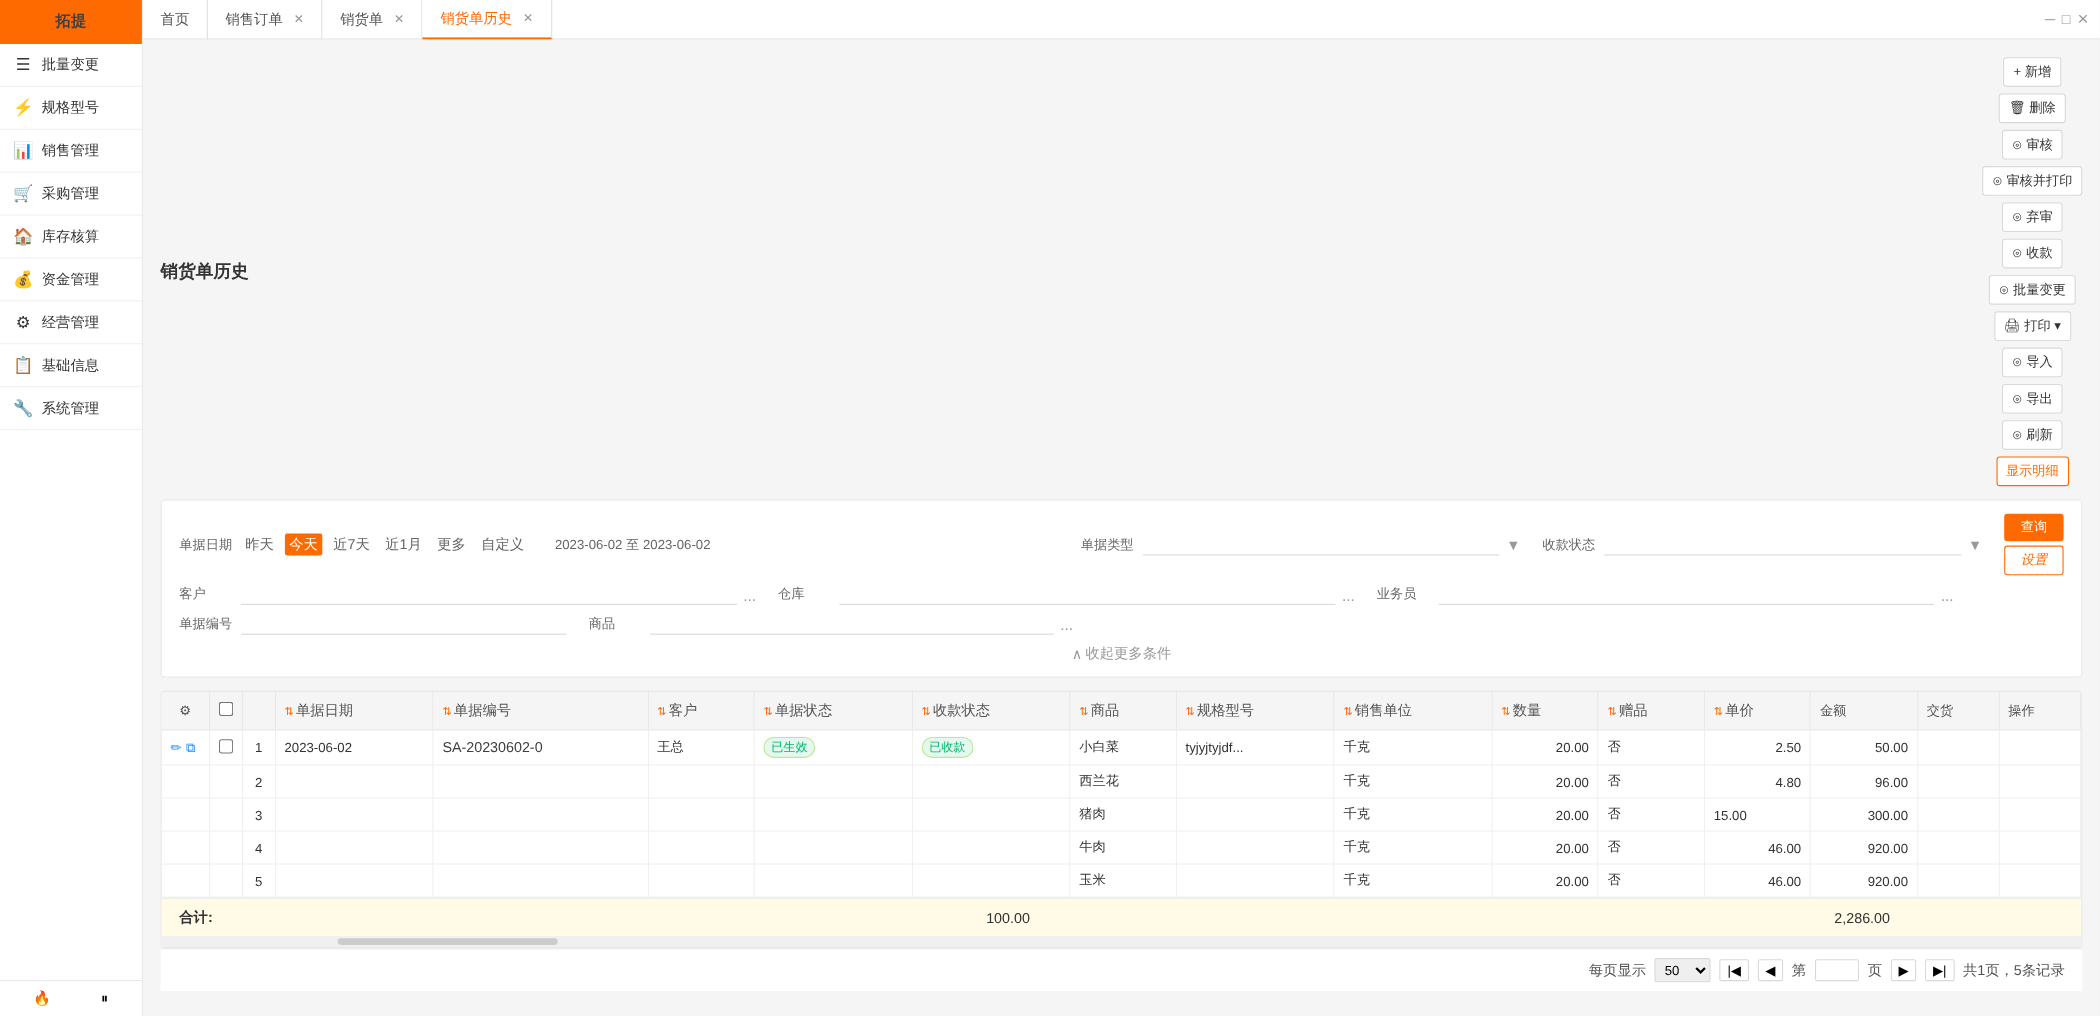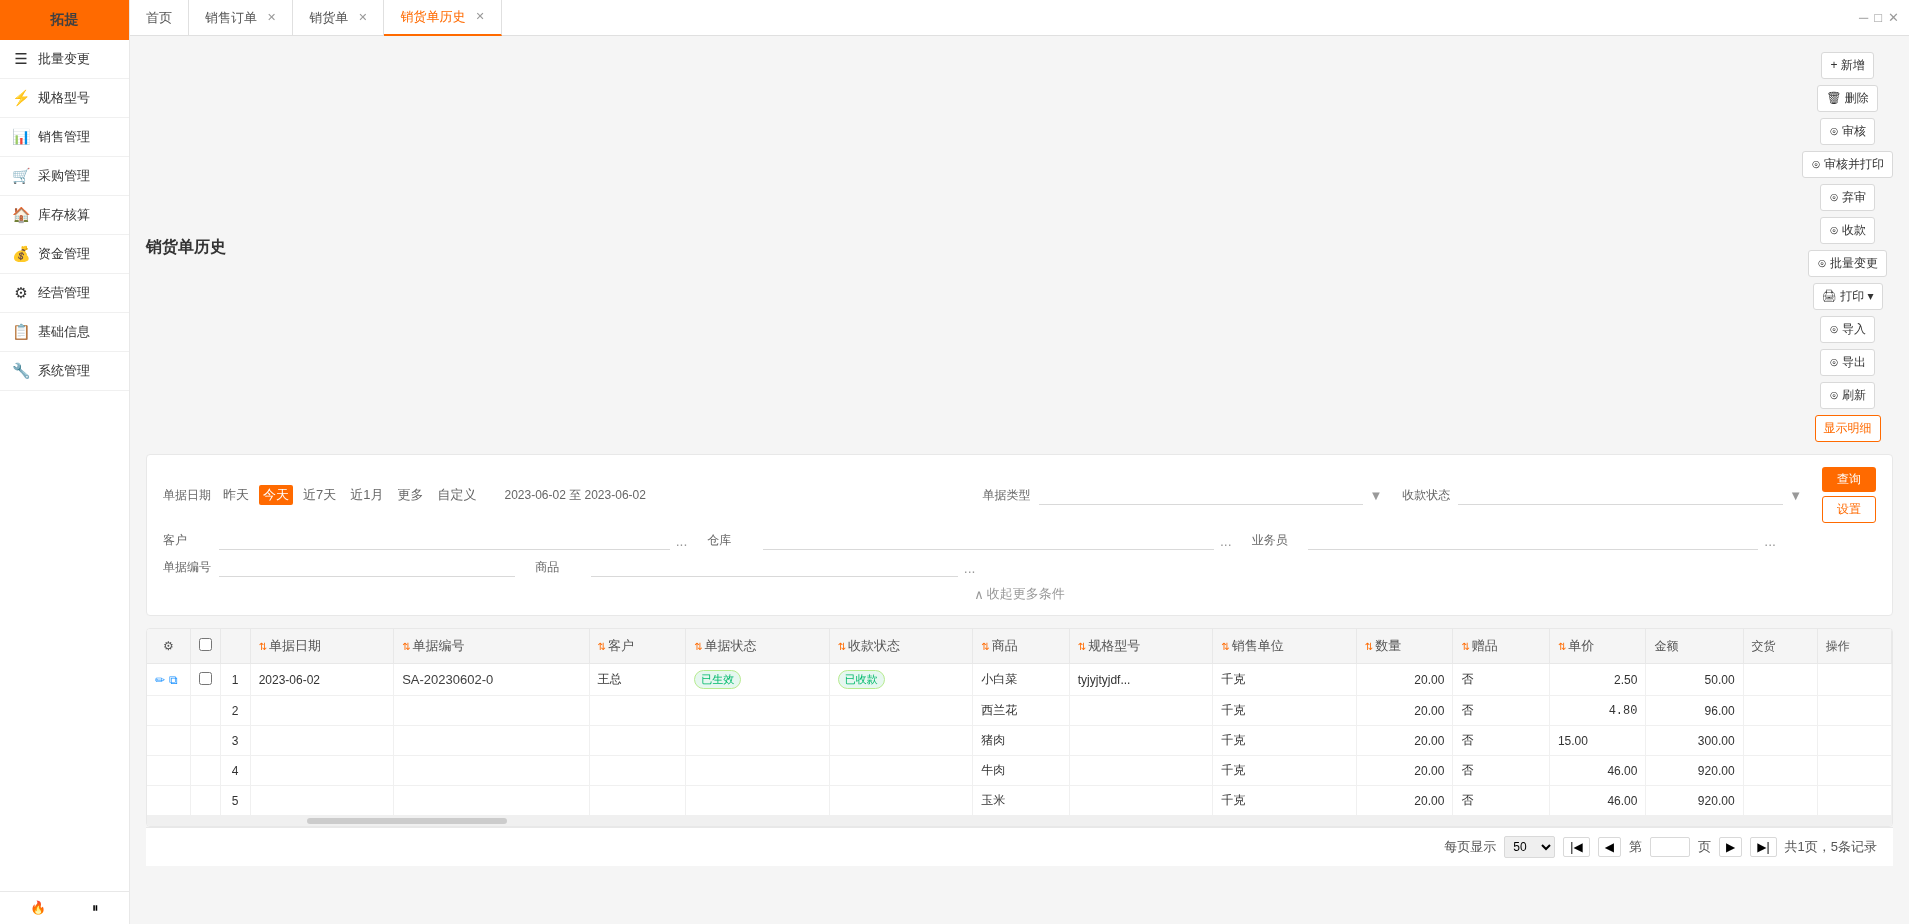--- a/index.html
+++ b/index.html
@@ -221,20 +221,21 @@
       font-size: 12px;
     }
     .set-btn {
       background: #fff;
       color: #ff6a00;
       border: 1px solid #ff6a00;
       padding: 4px 14px;
       border-radius: 3px;
       cursor: pointer;
       font-size: 12px;
+      font-style: italic;
     }
 
     
     .table-wrapper {
       background: #fff;
       border: 1px solid #e8e8e8;
       border-radius: 4px;
       overflow: auto;
     }
     table {
@@ -565,21 +566,21 @@
     <td></td>
     <td></td>
     <td></td>
     <td></td>
     <td></td>
     <td>西兰花</td>
     <td></td>
     <td>千克</td>
     <td style="text-align:right;">20.00</td>
     <td>否</td>
-    <td style="text-align:right;font-family:Liberation Mono, monospace;">4.80</td>
+    <td style="text-align:right;">4.80</td>
     <td style="text-align:right;">96.00</td>
     <td></td>
     <td></td>
   </tr>
             <tr>
     <td style="text-align:center;">
       
     </td>
     <td style="text-align:center;">
       
@@ -642,20 +643,29 @@
     <td style="text-align:right;">20.00</td>
     <td>否</td>
     <td style="text-align:right;">46.00</td>
     <td style="text-align:right;">920.00</td>
     <td></td>
     <td></td>
   </tr>
           </tbody>
       </table>
 
+      <div class="table-footer">
+        <span class="total-label">合计:</span>
+        <div class="total-values">
+          <span style="width:200px;"></span>
+          <span>100.00</span>
+          <span style="width:100px;"></span>
+          <span>2,286.00</span>
+        </div>
+      </div>
 
       <div class="scrollbar-area">
         <div class="scrollbar-thumb"></div>
       </div>
     </div>
 
     <div class="pagination-bar">
       <span>每页显示</span>
       <select class="per-page-select">
         <option>50</option>

